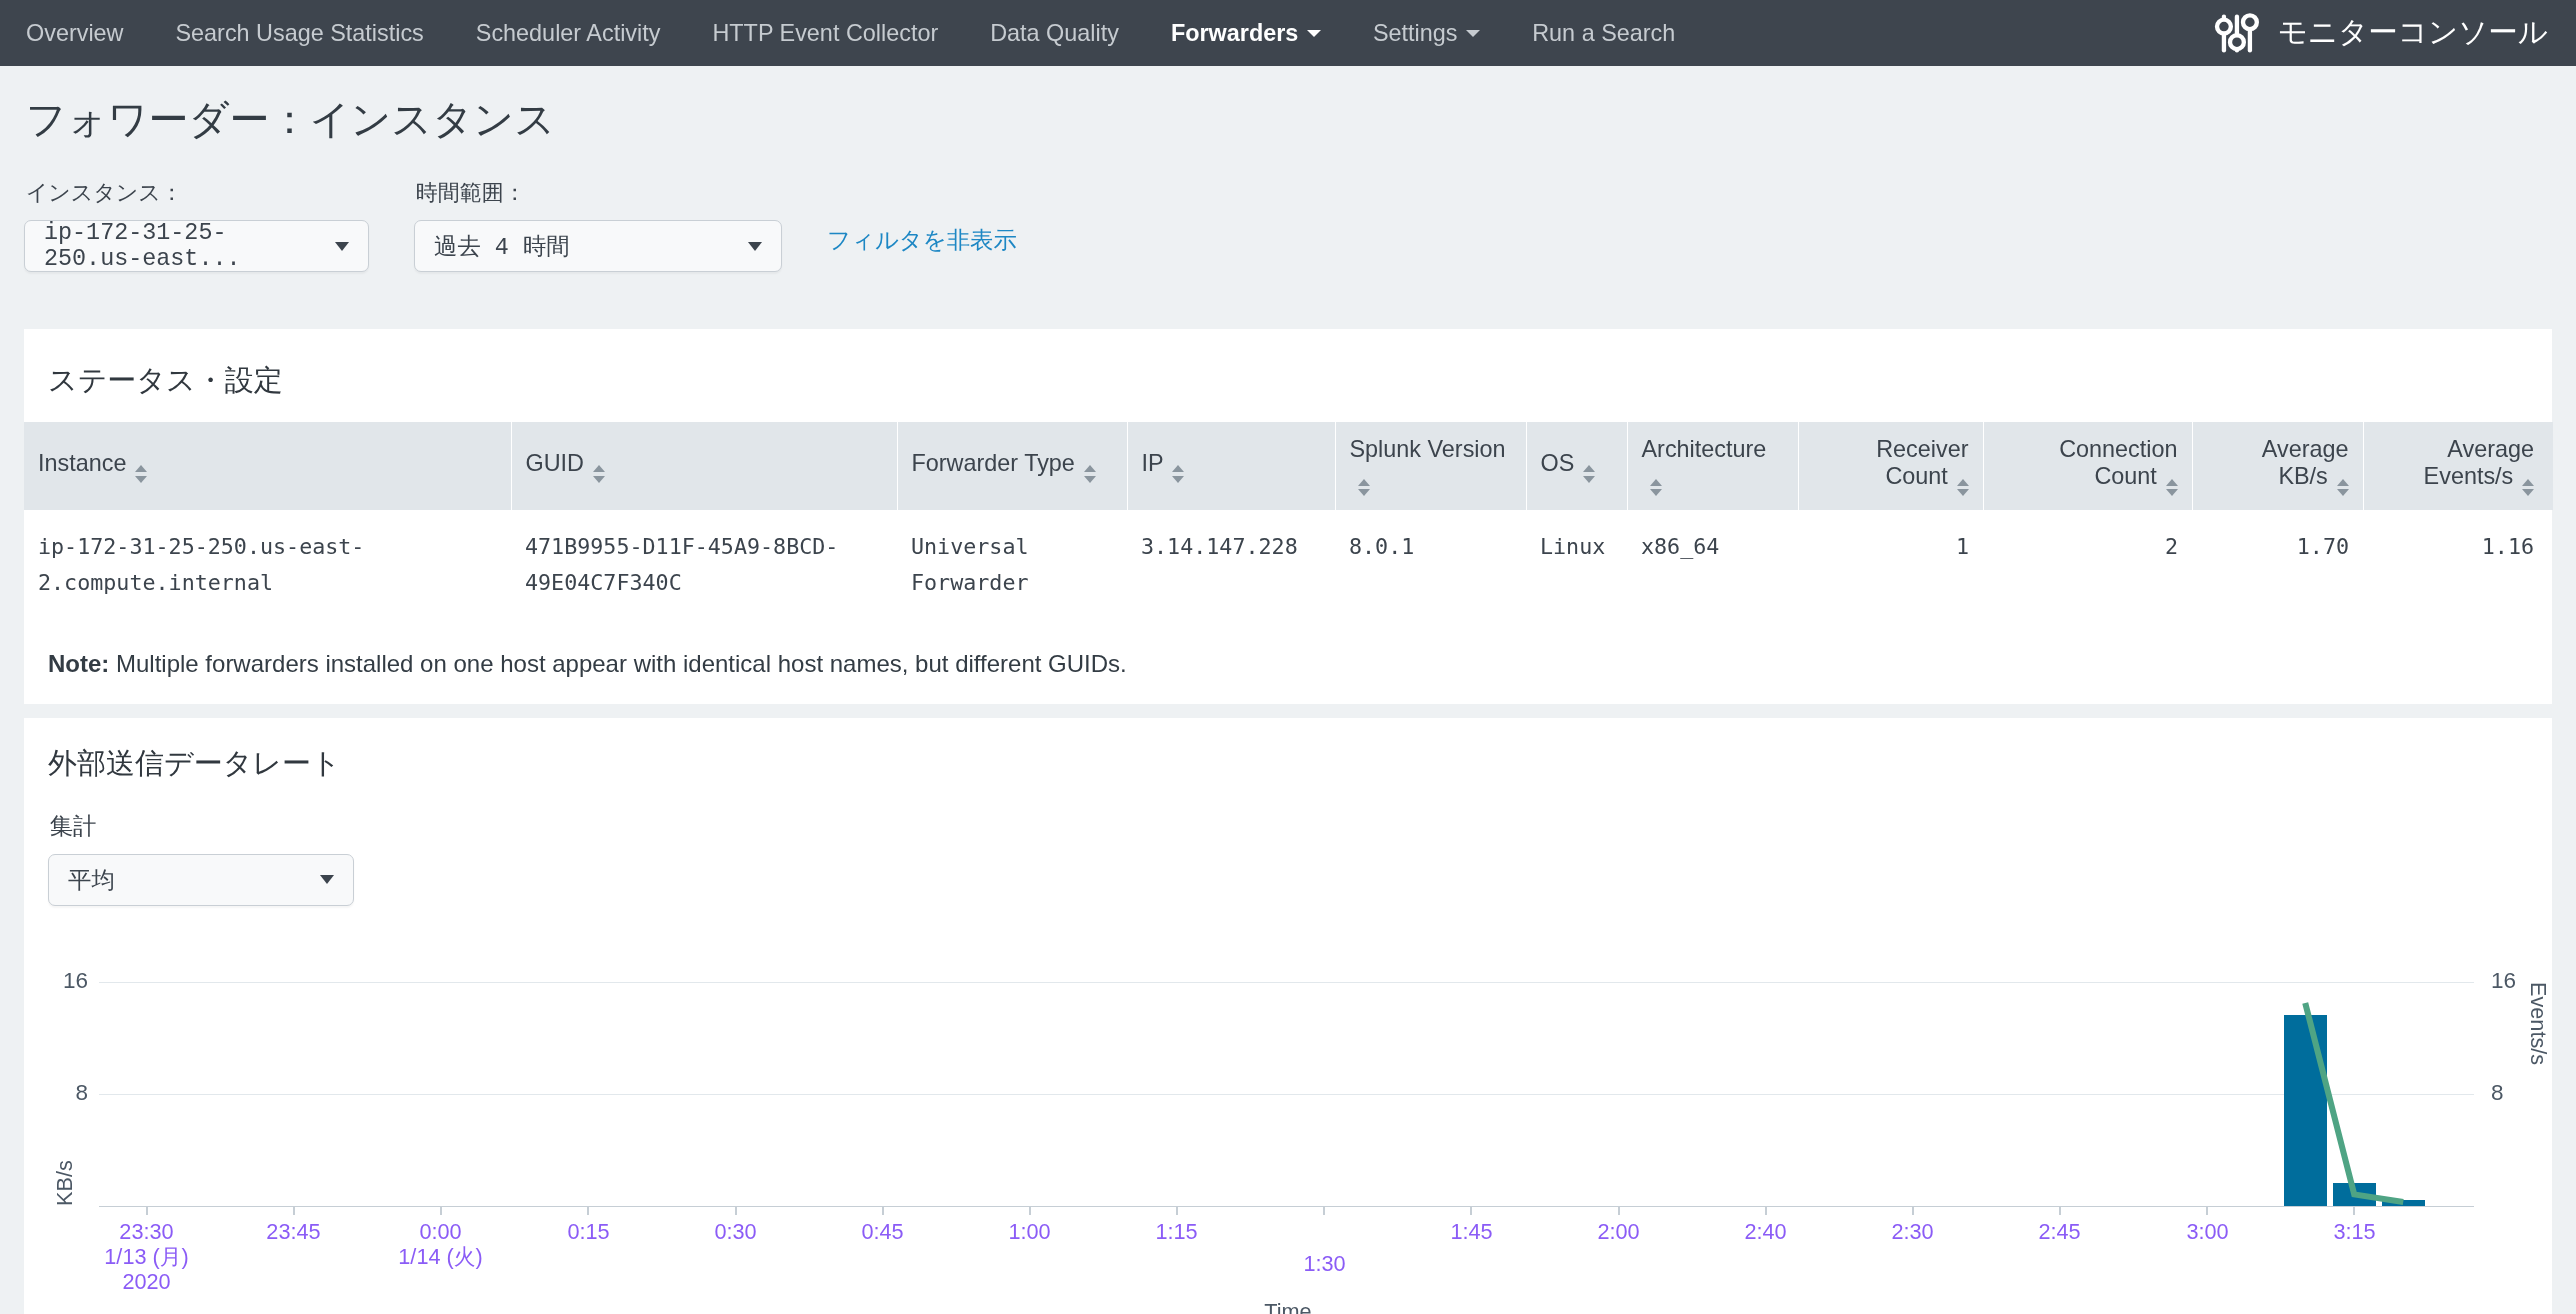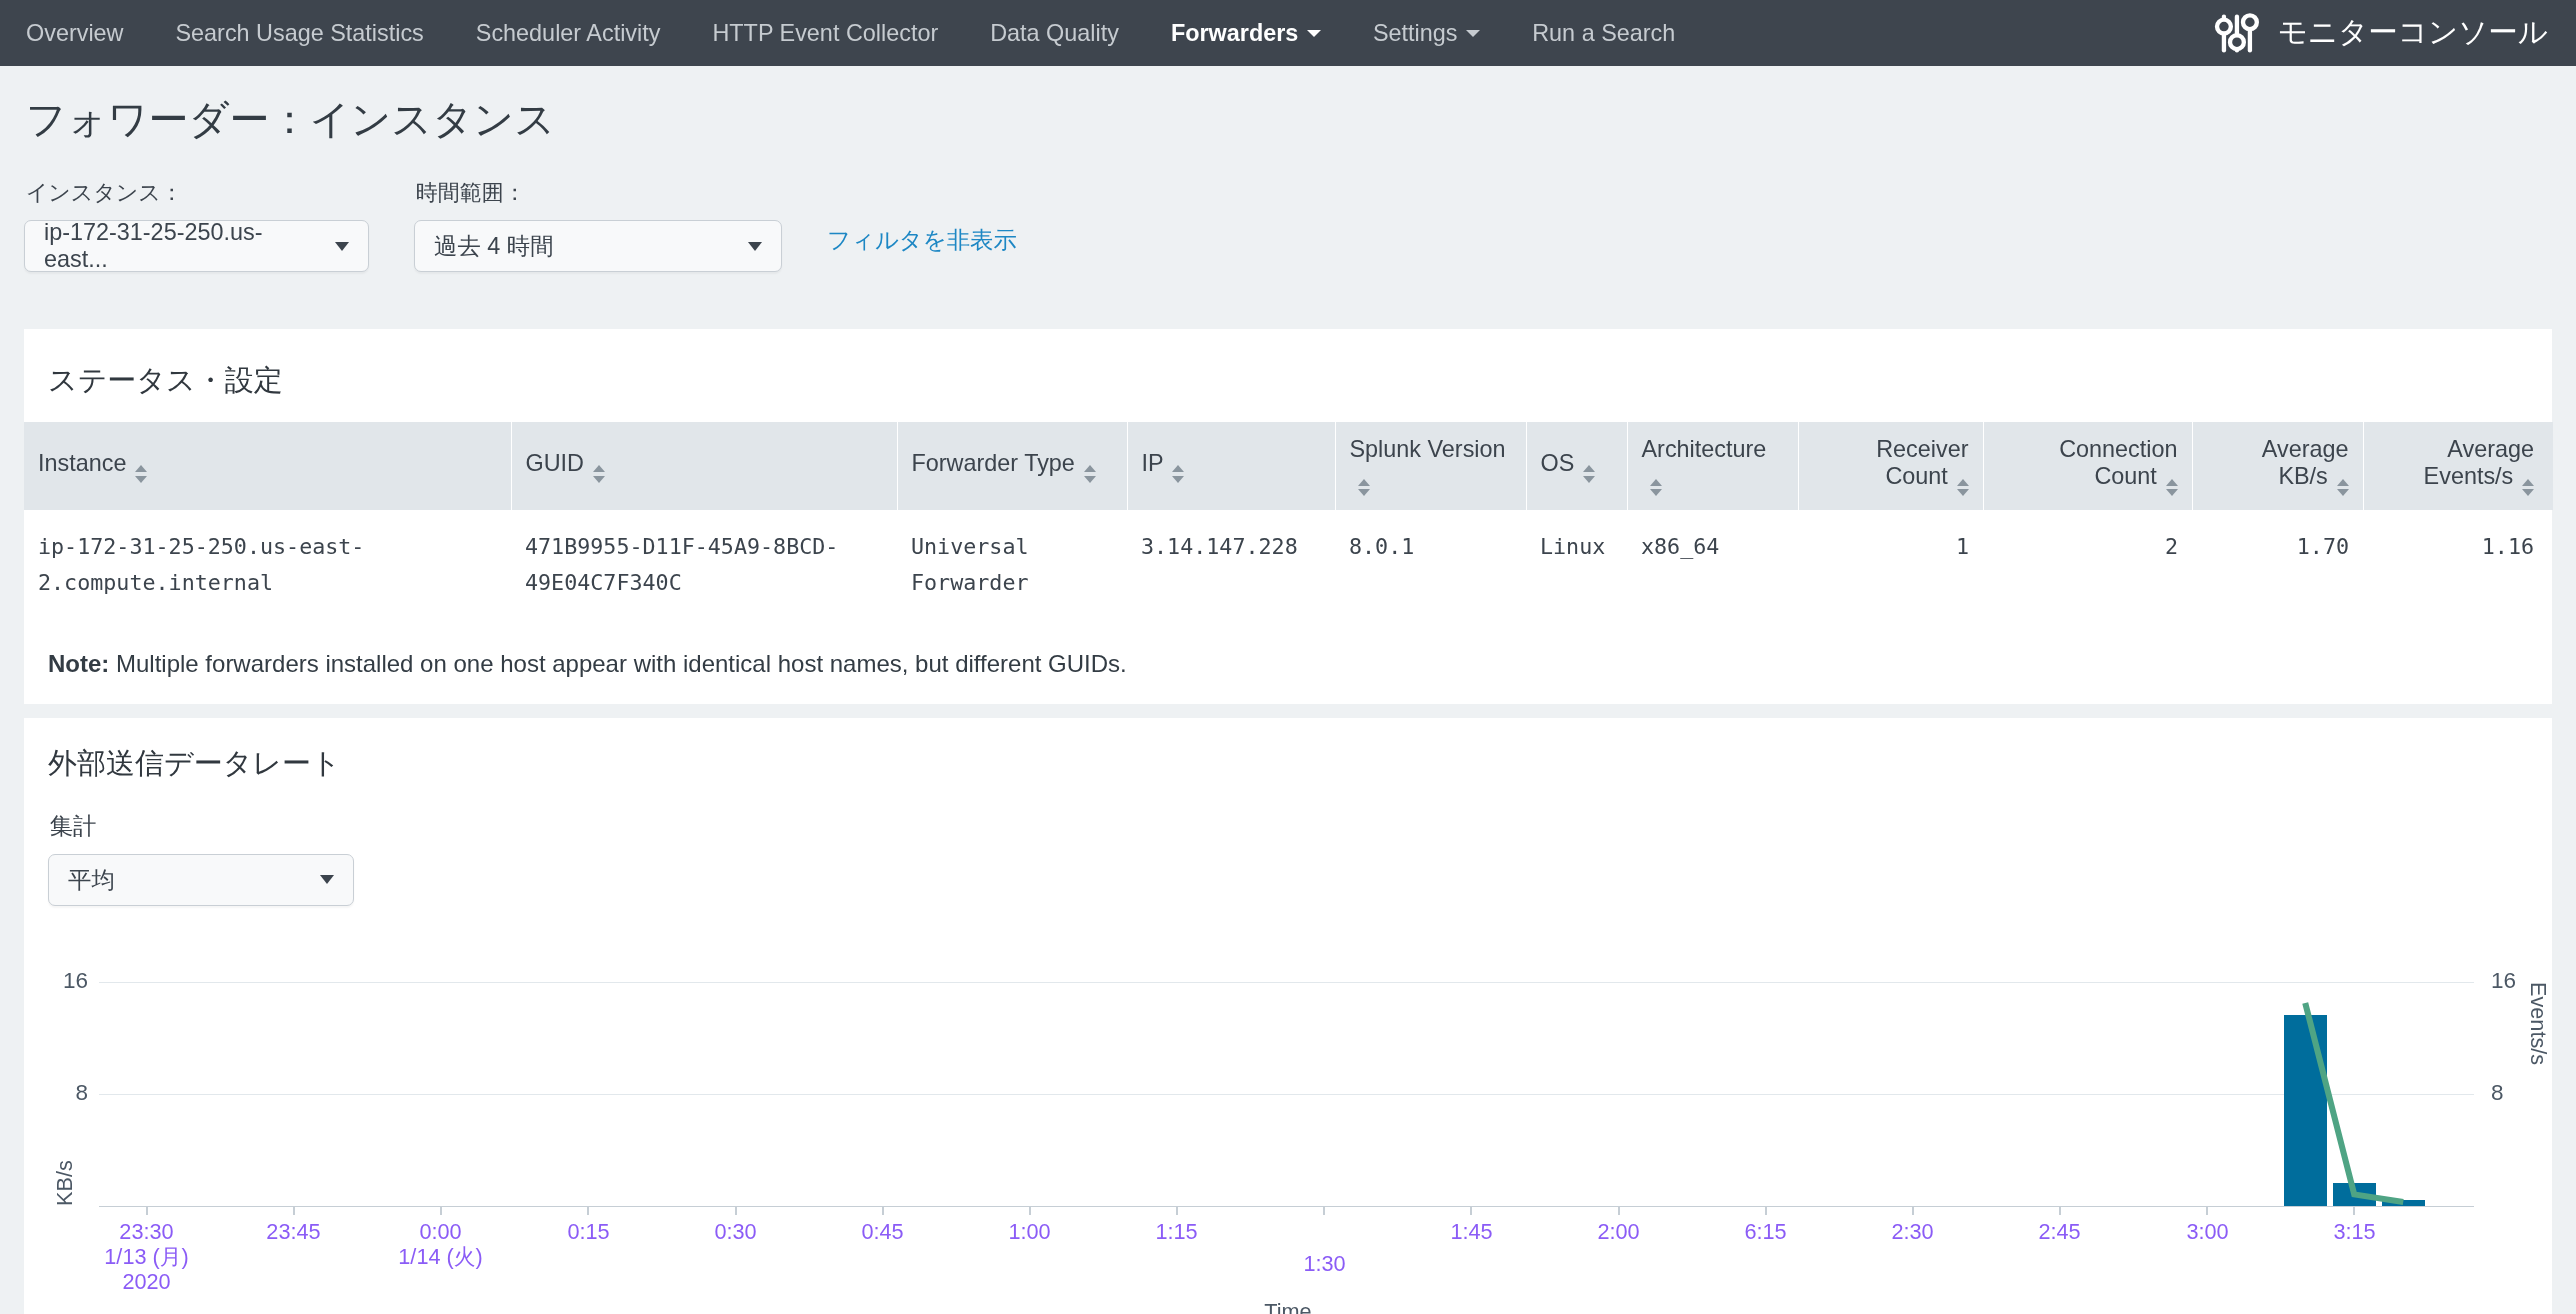--- a/index.html
+++ b/index.html
@@ -23,21 +23,21 @@
     display: inline-block; margin-left: 8.7px; width: 0; height: 0;
     border-left: 7px solid transparent; border-right: 7px solid transparent;
     border-top: 7.8px solid currentColor;
   }
   .nav-spacer { flex: 1; }
   .app-badge { display: flex; align-items: center; gap: 19px; }
   .app-badge svg { display: block; }
   .app-name { color: #ffffff; font-size: 29.5px; white-space: nowrap; }
 
   
-  .page-head { padding: 26px 16px 0 24px; }
+  .page-head { padding: 26px 16px 0 24px; font-family: Liberation Mono, monospace; }
   .page-title { font-size: 40px; font-weight: 400; color: #333c44; margin-left: 1.7px; }
   .filters { display: flex; align-items: flex-start; margin-top: 31px; gap: 45px; }
   .filter-group { display: flex; flex-direction: column; }
   .filter-label { font-size: 22px; color: #3c444d; margin: 0 0 12px 1.7px; }
   .dropdown {
     height: 52px; background: #f8f9fa; border: 1.7px solid #c9cfd5; border-radius: 7px;
     display: flex; align-items: center; justify-content: space-between;
     padding: 0 19px; font-size: 23.4px; color: #3c444d; cursor: pointer;
     box-shadow: 0 1.7px 1.7px rgba(0,0,0,0.04);
   }
@@ -320,21 +320,21 @@
       <div class="xtick" style="left: 1203px; top: 237px; margin-top: 32px;">
         <div>1:30</div>
       </div>
       <div class="xtick" style="left: 1350px; top: 237px;">
         <div>1:45</div>
       </div>
       <div class="xtick" style="left: 1497px; top: 237px;">
         <div>2:00</div>
       </div>
       <div class="xtick" style="left: 1644px; top: 237px;">
-        <div>6:15</div>
+        <div>2:40</div>
       </div>
       <div class="xtick" style="left: 1791px; top: 237px;">
         <div>2:30</div>
       </div>
       <div class="xtick" style="left: 1938px; top: 237px;">
         <div>2:45</div>
       </div>
       <div class="xtick" style="left: 2086px; top: 237px;">
         <div>3:00</div>
       </div>

